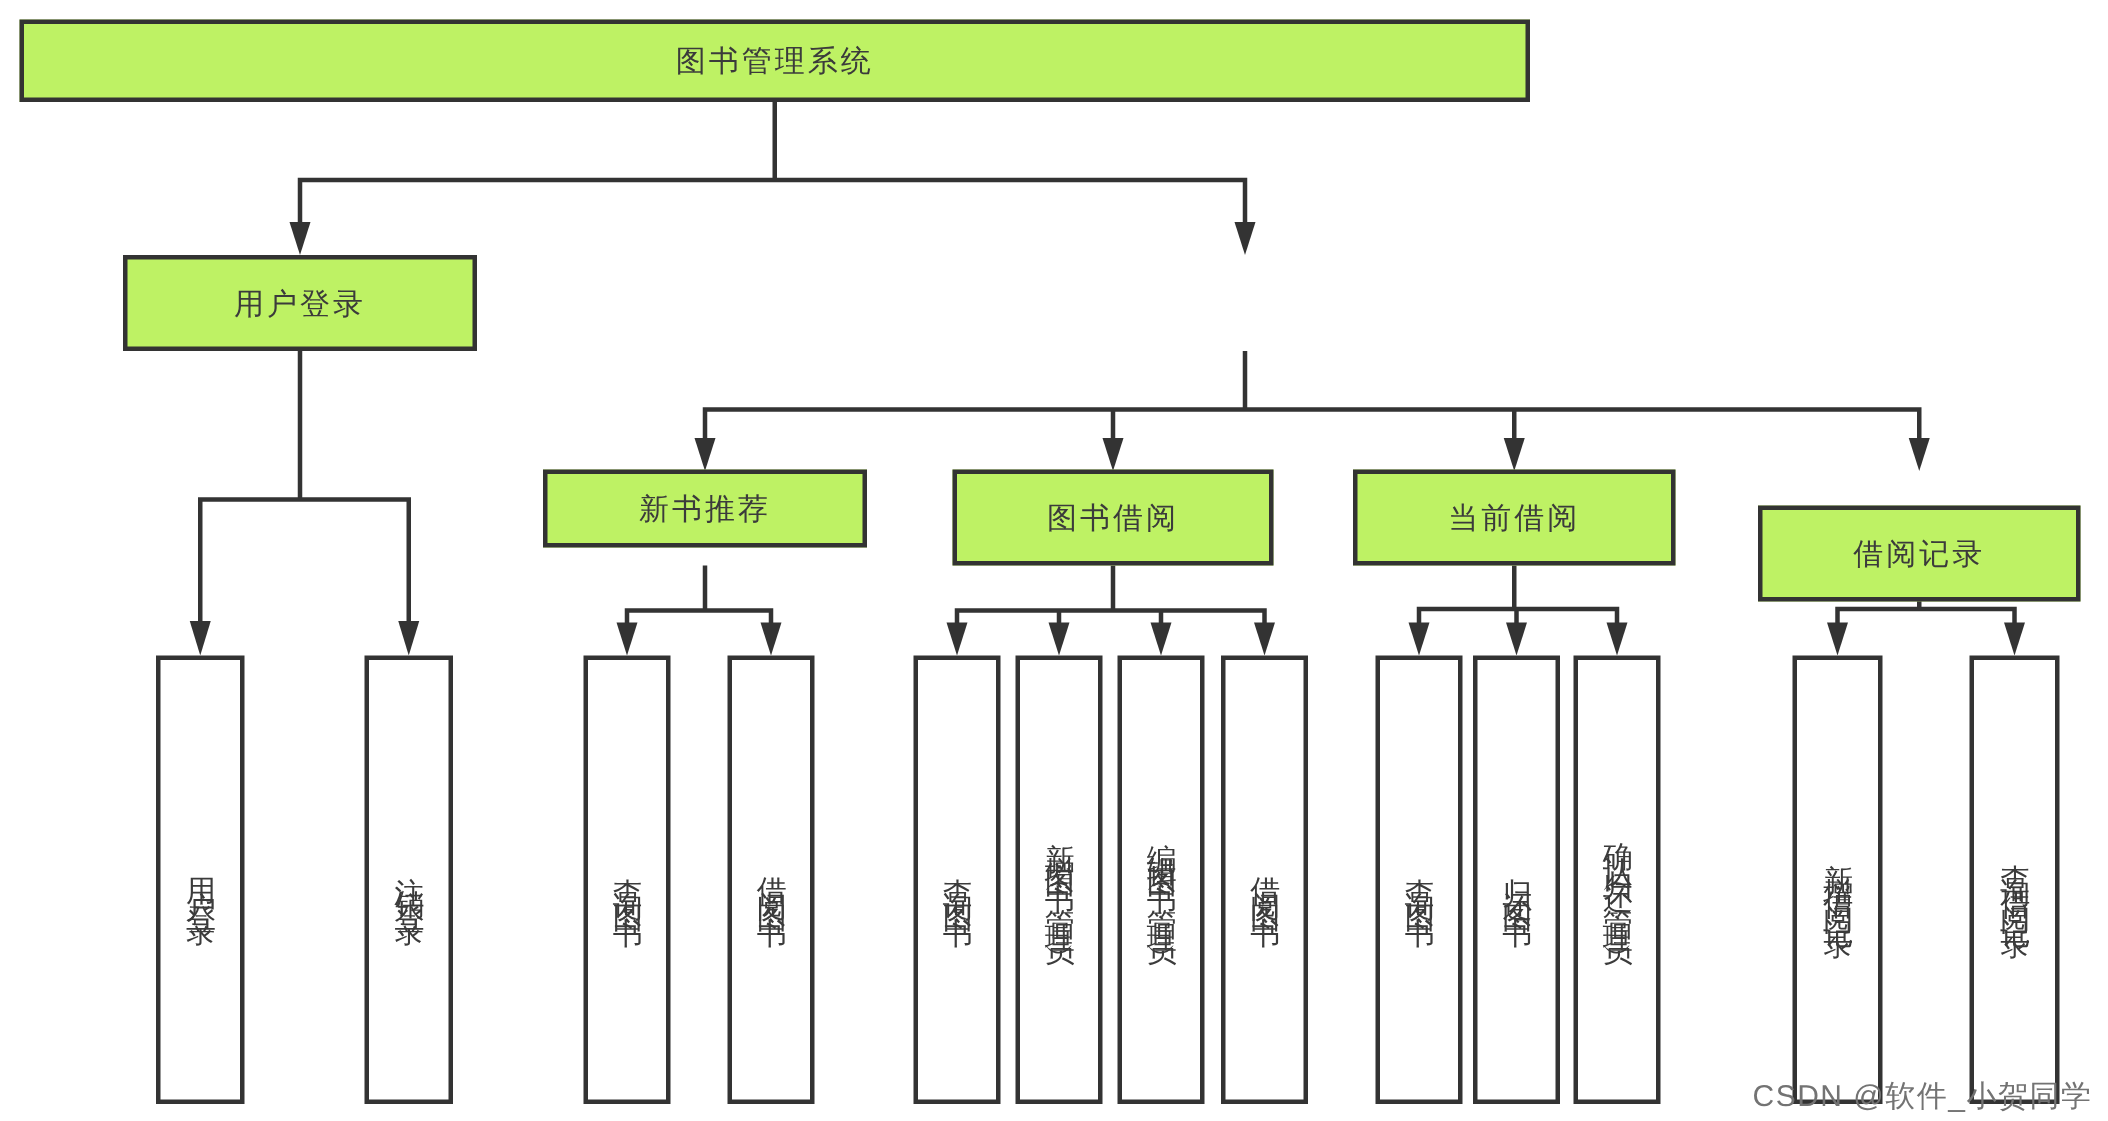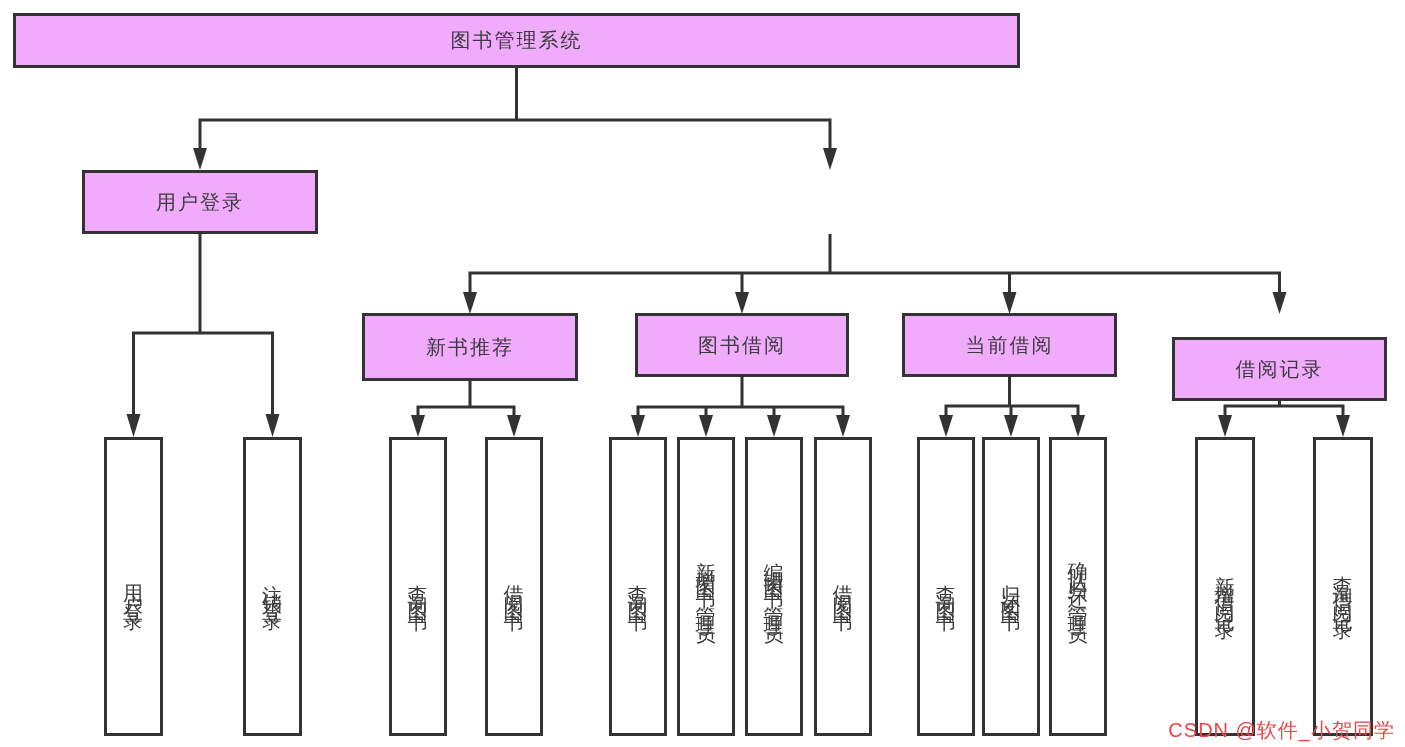--- a/index.html
+++ b/index.html
@@ -16,21 +16,21 @@
     left: 0; top: 0;
     width: 1405px; height: 747px;
     z-index: 0;
   }
   .edges path { stroke: #333333; stroke-width: 3; fill: none; }
   .edges polygon { fill: #333333; stroke: none; }
   .hbox {
     position: absolute;
     box-sizing: border-box;
     border: 3px solid #333333;
-    background: #f0abfc;
+    background: #bef264;
     display: flex;
     align-items: center;
     justify-content: center;
     z-index: 1;
   }
   .hbox span {
     font-size: 20px;
     color: #3b3b3b;
     letter-spacing: 2px;
     white-space: nowrap;
@@ -52,21 +52,21 @@
     color: #3b3b3b;
     letter-spacing: 9px;
     line-height: 1;
     white-space: nowrap;
   }
   .watermark {
     position: absolute;
     right: 10px;
     bottom: 3px;
     font-size: 20px;
-    color: #ef4444;
+    color: #737373;
     letter-spacing: 1px;
     z-index: 2;
   }
 </style>
 </head>
 <body>
 
 <div class="canvas">
 
   <svg class="edges" viewBox="0 0 1405 747" xmlns="http://www.w3.org/2000/svg">
@@ -113,21 +113,21 @@
   </svg>
 
   <div class="hbox" style="left:13px; top:13px; width:1007px; height:55px;">
     <span>图书管理系统</span>
   </div>
 
   <div class="hbox" style="left:82px; top:170px; width:236px; height:64px;">
     <span>用户登录</span>
   </div>
 
-  <div class="hbox" style="left:362px; top:313px; width:216px; height:68px;">
+  <div class="hbox" style="left:362px; top:313px; width:216px; height:52px;">
     <span>新书推荐</span>
   </div>
   <div class="hbox" style="left:902px; top:313px; width:215px; height:64px;">
     <span>当前借阅</span>
   </div>
   <div class="hbox" style="left:635px; top:313px; width:214px; height:64px;">
     <span>图书借阅</span>
   </div>
   <div class="hbox" style="left:1172px; top:313px; width:215px; height:64px;margin-top:24px;">
     <span>借阅记录</span>

